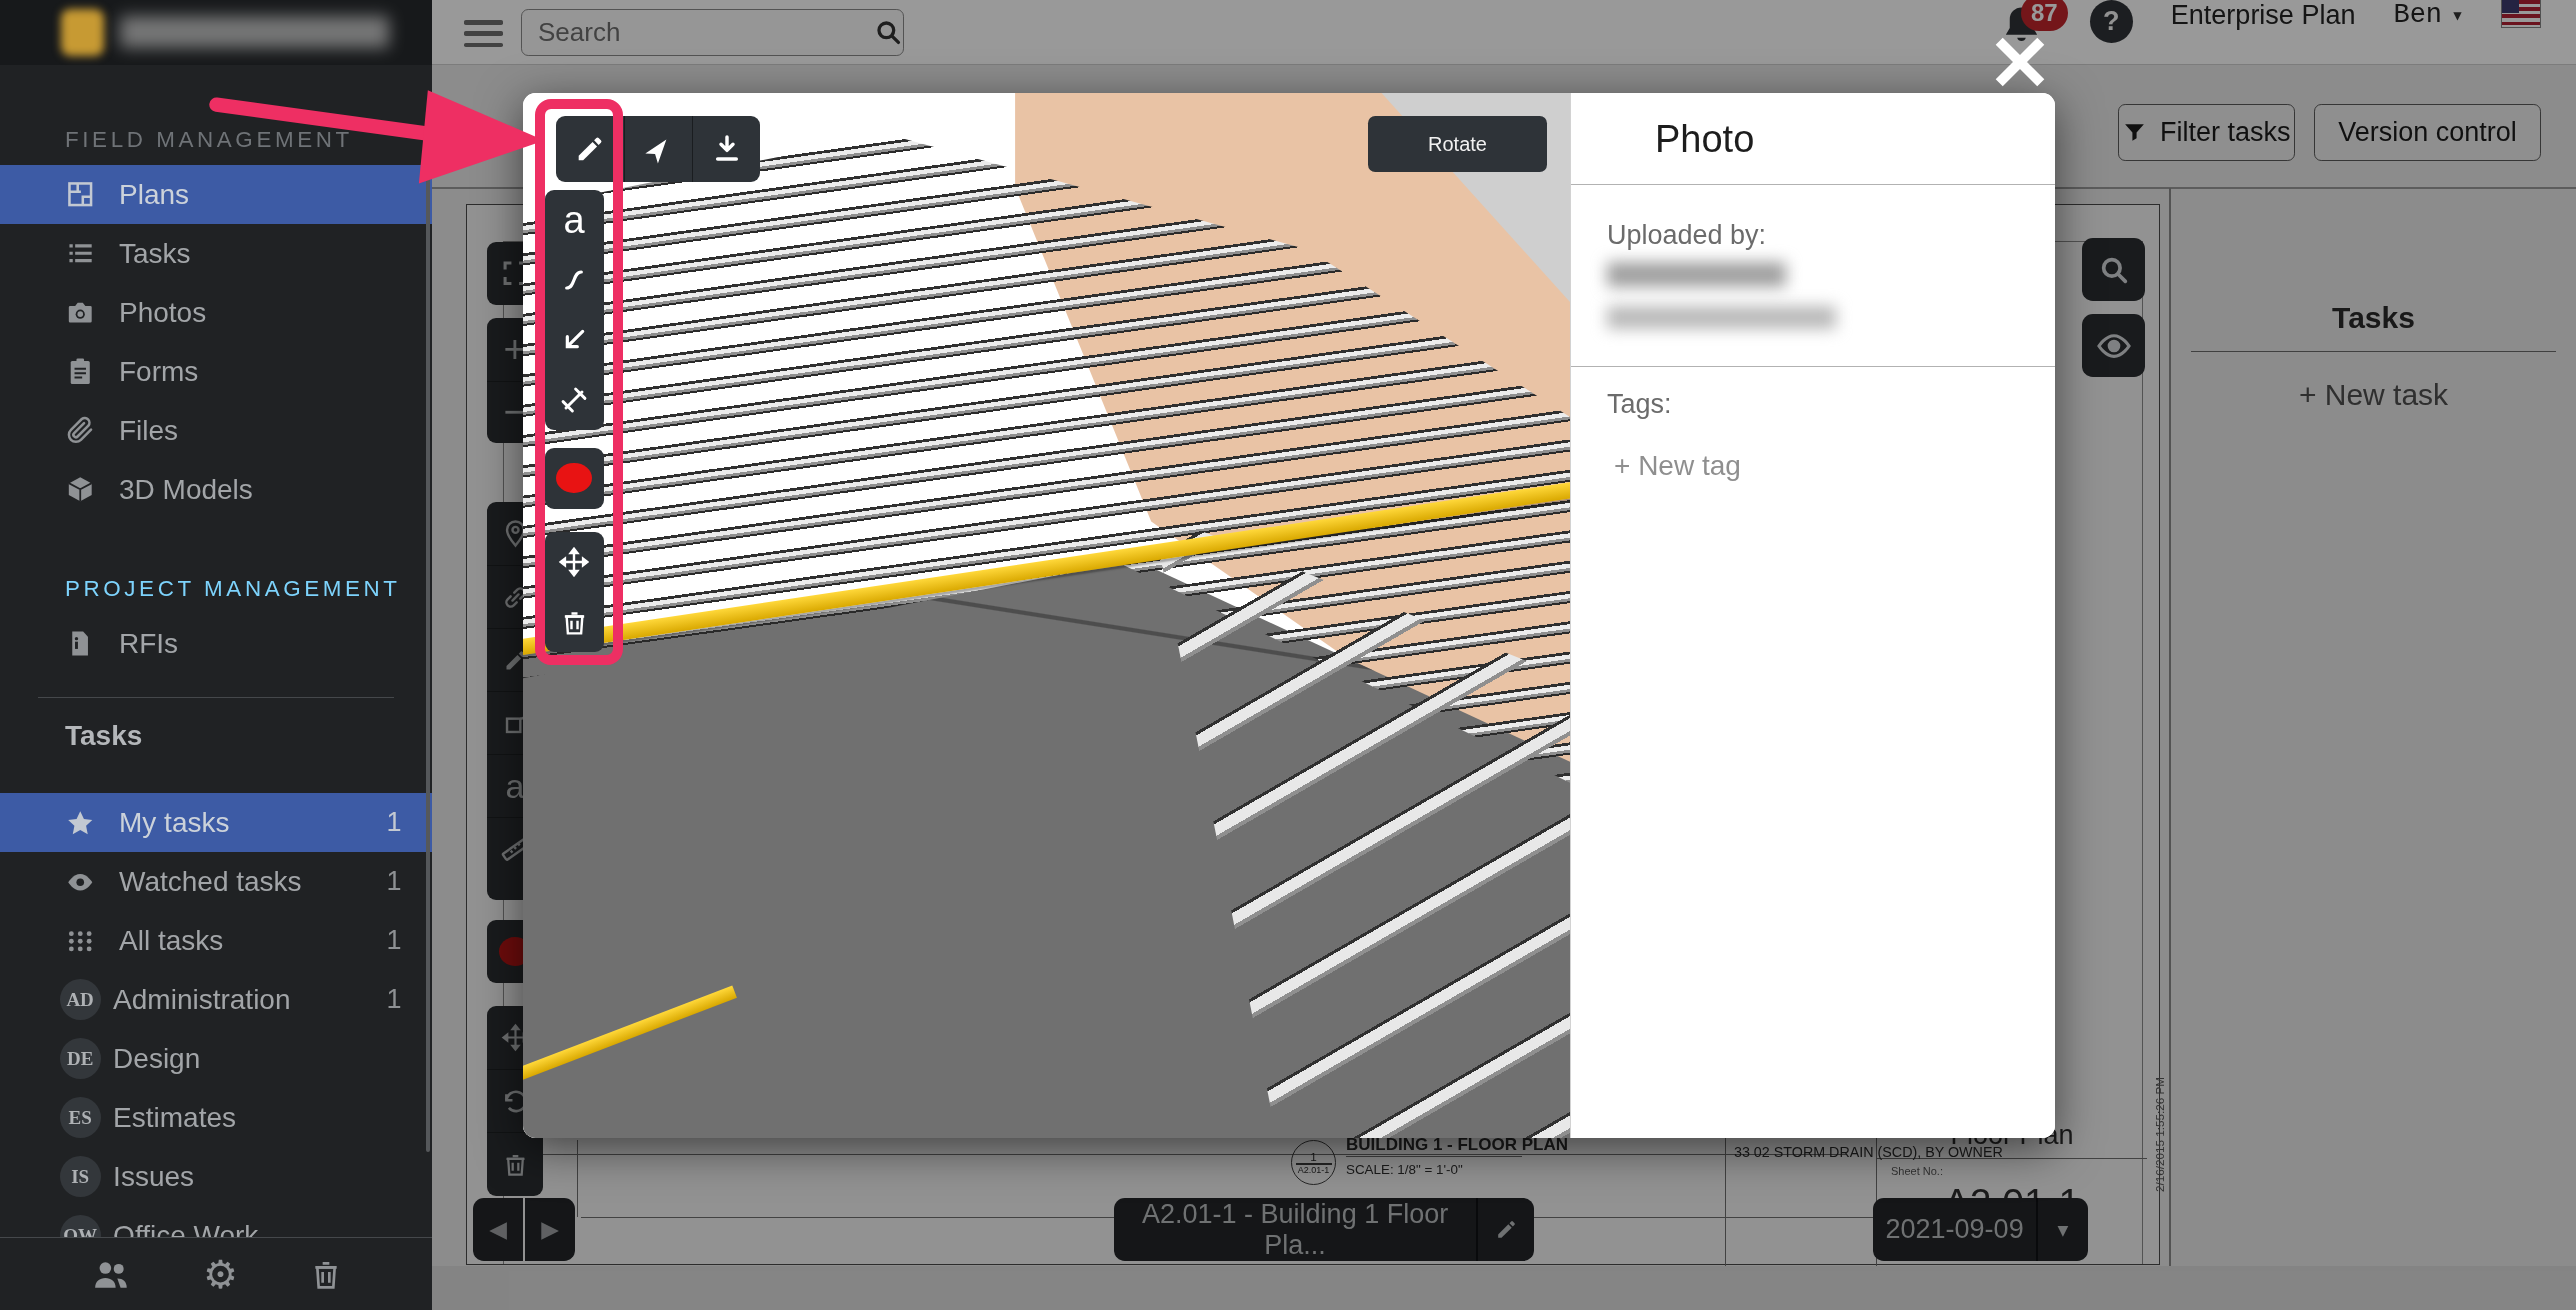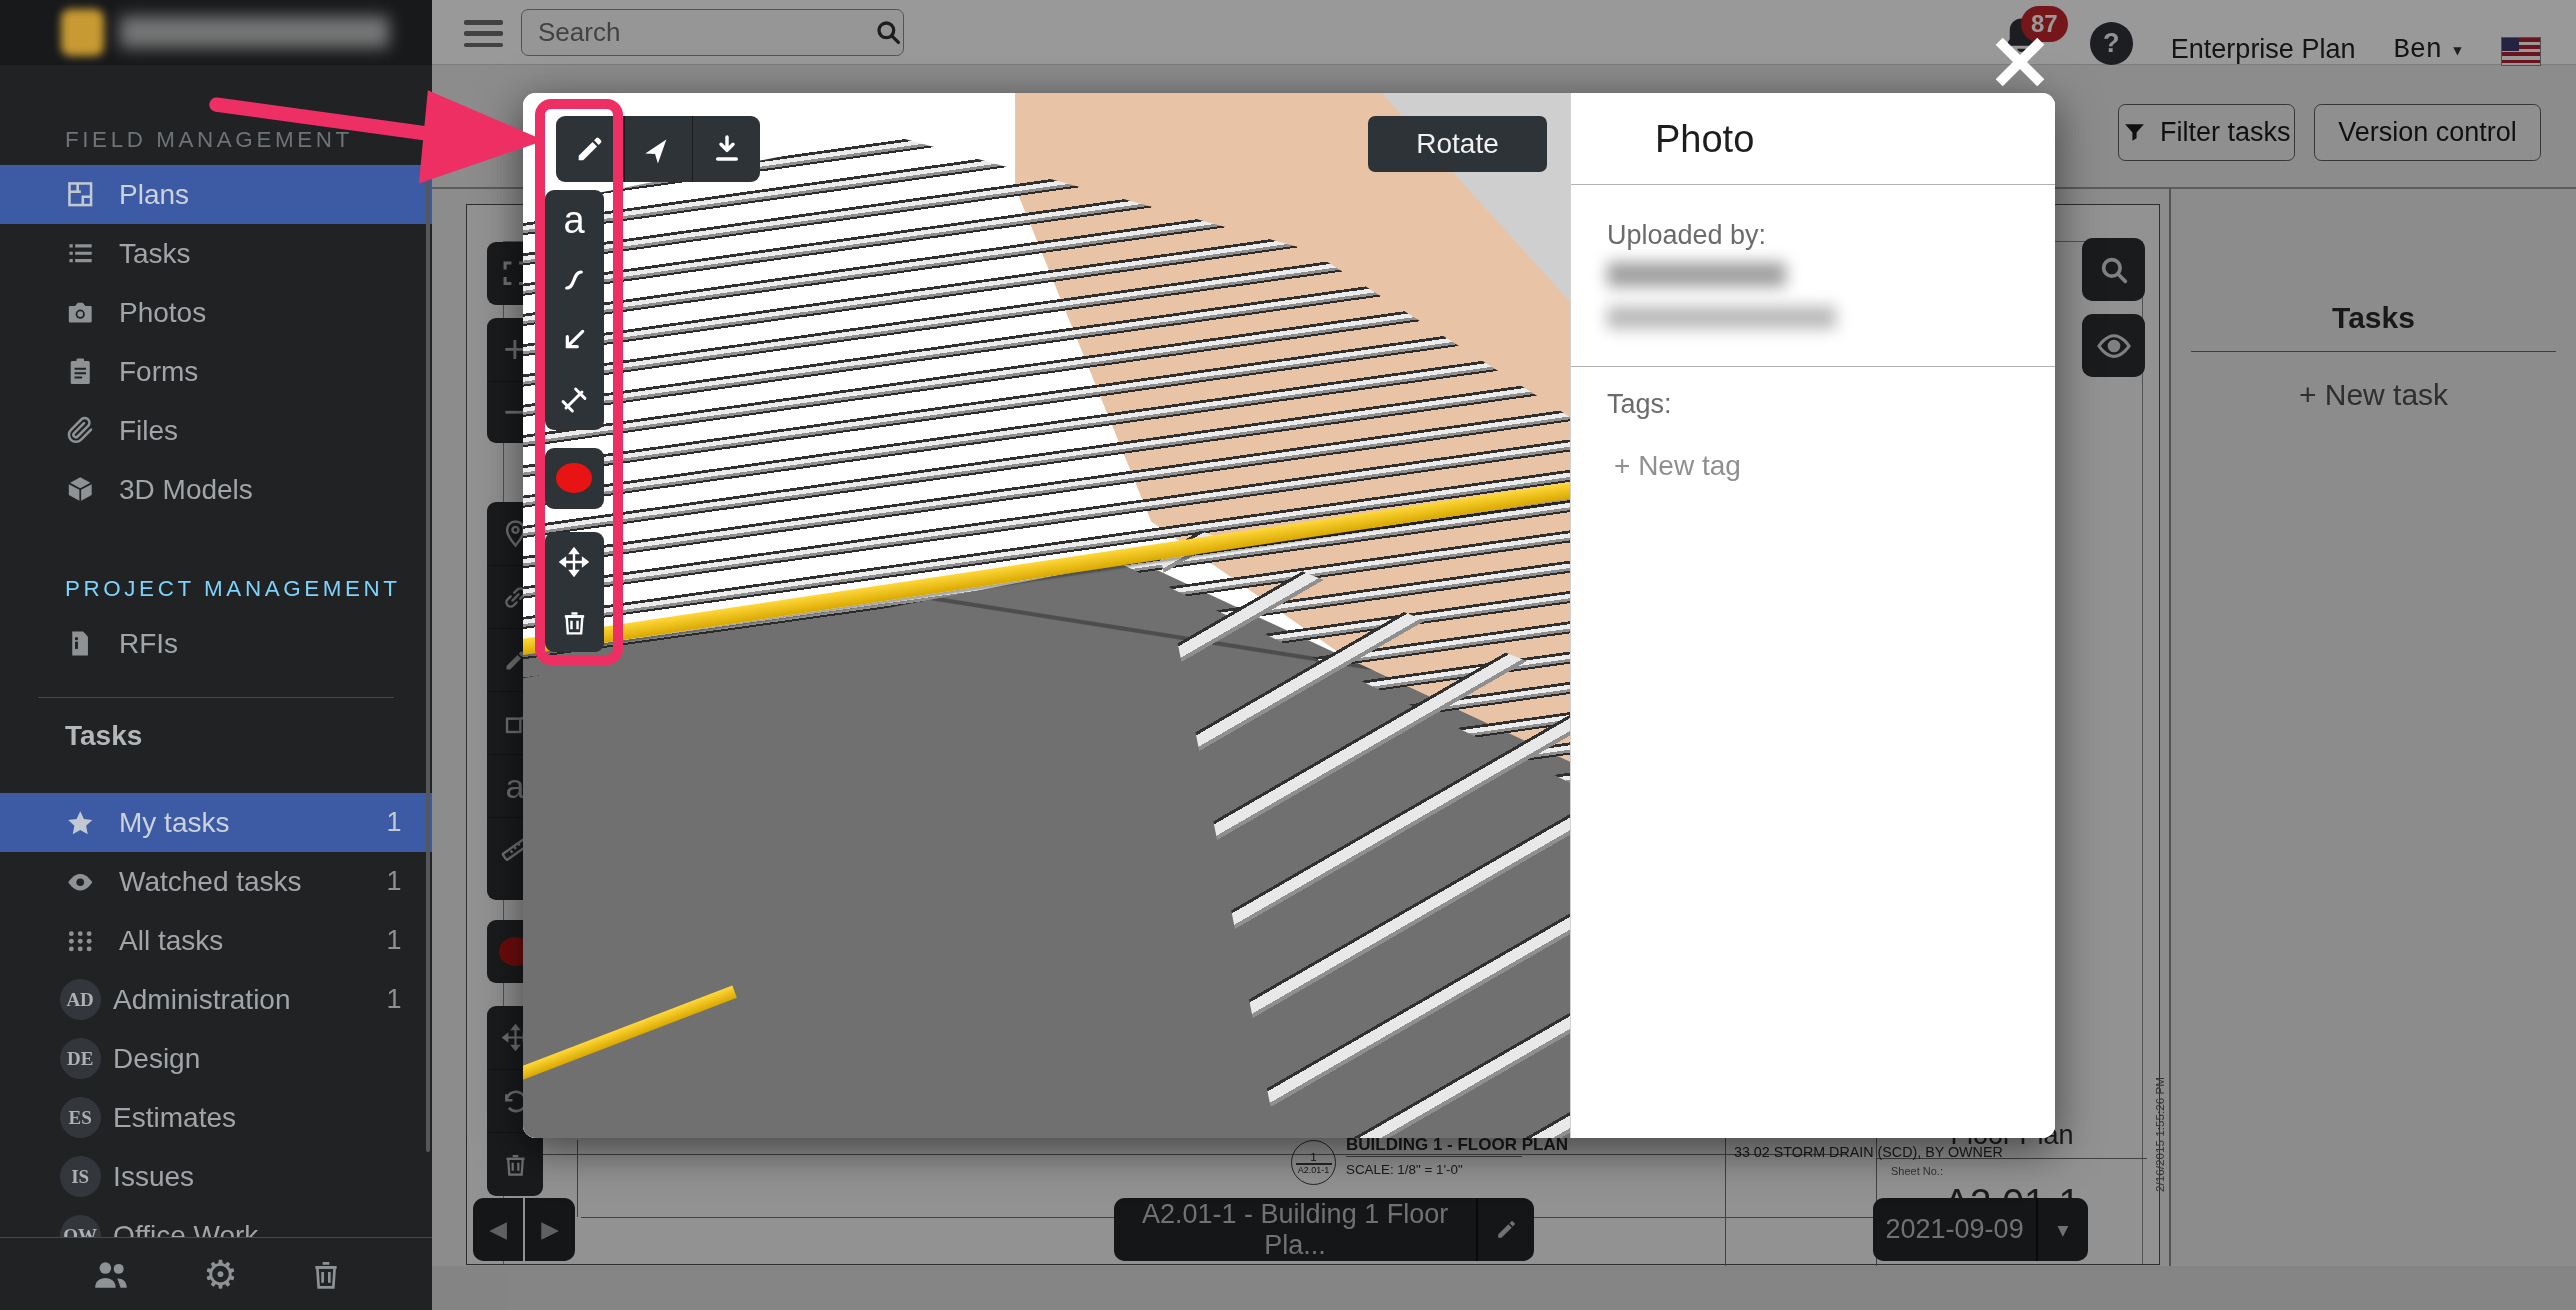--- a/index.html
+++ b/index.html
@@ -6,21 +6,21 @@
   html,body { width:2576px; height:1310px; background:#e9e9e9; font-family:"Liberation Sans", sans-serif; }
   .stage { position:relative; width:2576px; height:1310px; overflow:hidden; }
 
   
   .topbar { position:absolute; left:432px; top:0; width:2144px; height:65px; background:#ffffff; border-bottom:0.9px solid #cfcfcf; z-index:1; }
   .hamburger { position:absolute; left:464px; top:20px; width:39px; height:27px; display:flex; flex-direction:column; justify-content:space-between; z-index:1; }
   .hamburger span { display:block; height:4.5px; background:#6e6e6e; border-radius:1.8px; }
   .searchbox { position:absolute; left:521px; top:9px; width:383px; height:47px; border:1.8px solid #8a8a8a; border-radius:7.2px; background:#fbfbfb; display:flex; align-items:center; padding:0 16px; z-index:1; }
   .searchbox input { flex:1; border:none; outline:none; background:transparent; font-size:26px; color:#444; font-family:"Liberation Sans",sans-serif; }
   .searchbox input::placeholder { color:#6f6f6f; }
-  .tb-right { position:absolute; right:36px; top:0; height:65px; display:flex; align-items:flex-end; gap:38px; z-index:1; }
+  .tb-right { position:absolute; right:36px; top:0; height:65px; display:flex; align-items:flex-start; gap:38px; z-index:1; }
   .bell-wrap { position:relative; width:54px; height:54px; }
   .badge { position:absolute; right:-16px; top:-5.4px; min-width:47px; height:36px; background:#c2252c; color:#fff; font-size:24px; font-weight:700; border-radius:20px; display:flex; align-items:center; justify-content:center; padding:0 7.2px; }
   .help-circ { width:43px; height:43px; border-radius:50%; background:#2f3337; color:#f4f4f4; font-size:27px; font-weight:700; display:flex; align-items:center; justify-content:center; }
   .tb-text { font-size:27px; color:#232323; }
   .caret { font-size:21.5px; color:#333; margin-left:9px; }
   .flag { position:relative; width:38px; height:27px; background:repeating-linear-gradient(180deg,#b22234 0 3.6px,#fff 3.6px 7.2px); outline:0.9px solid #888; }
   .flag::before { content:''; position:absolute; left:0; top:0; width:17px; height:12.5px; background:#3c3b6e; }
 
   .subbar-line { position:absolute; left:432px; top:187px; width:2144px; height:1.8px; background:#9a9a9a; z-index:1; }
   .btn-light { position:absolute; top:104px; height:57px; background:#efefef; border:1.8px solid #5a5a5a; border-radius:7.2px; display:flex; align-items:center; justify-content:center; gap:12.5px; font-size:27px; color:#1c1c1c; z-index:1; }
@@ -103,21 +103,21 @@
           background:linear-gradient(#ffd83a,#d9a800); box-shadow:0 2.7px 1.8px rgba(0,0,0,.3); }
   .beam-yellow2 { position:absolute; left:-3%; top:937px; width:24%; height:13.4px; transform:rotate(-21deg); background:linear-gradient(#ffd83a,#d9a800); }
 
   .ann-toprow { position:absolute; left:33px; top:23px; display:flex; background:#2e3338; border-radius:9px; overflow:hidden; }
   .ann-toprow .abtn { width:68px; height:66px; display:flex; align-items:center; justify-content:center; color:#fff; border-left:1.8px solid #1a1d20; }
   .ann-toprow .abtn:first-child { border-left:none; }
   .vgroup { position:absolute; left:21.5px; width:59px; background:#2e3338; border-radius:9px; display:flex; flex-direction:column; align-items:center; overflow:hidden; }
   .vgroup .vbtn { width:59px; height:60px; display:flex; align-items:center; justify-content:center; color:#fff; }
   .a-letter { font-size:38px; color:#fff; line-height:1; }
   .reddot { width:36px; height:30.5px; border-radius:50%; background:#e81313; }
-  .rotate-btn { position:absolute; right:23px; top:23px; width:179px; height:56px; background:#2e3338; border-radius:7.2px; color:#f1f1f1; font-size:28px; display:flex; align-items:center; justify-content:center; }
+  .rotate-btn { position:absolute; right:23px; top:23px; width:179px; height:56px; background:#2e3338; border-radius:7.2px; color:#f1f1f1; font-size:20px; display:flex; align-items:center; justify-content:center; }
 
   .panel { position:absolute; left:1047px; top:0; width:485px; height:1045px; background:#fff; border-left:1.8px solid #d2d2d2;padding-left:48px; }
   .panel h1 { font-weight:400; font-size:38px; color:#1d1d1d; padding:25px 0 0 36px; }
   .p-div { position:absolute; left:0; width:485px; height:1.3px; background:#b2b2b2; }
   .p-label { position:absolute; left:36px; font-size:27px; color:#6b6b6b; }
   .blurline1 { position:absolute; left:36px; top:169px; width:179px; height:25px; background:#9f9f9f; filter:blur(7.2px); }
   .blurline2 { position:absolute; left:36px; top:213px; width:229px; height:23px; background:#b9b9b9; filter:blur(7.2px); }
   .p-newtag { position:absolute; left:43px; top:357px; font-size:28px; color:#8f8f8f; }
 
   

